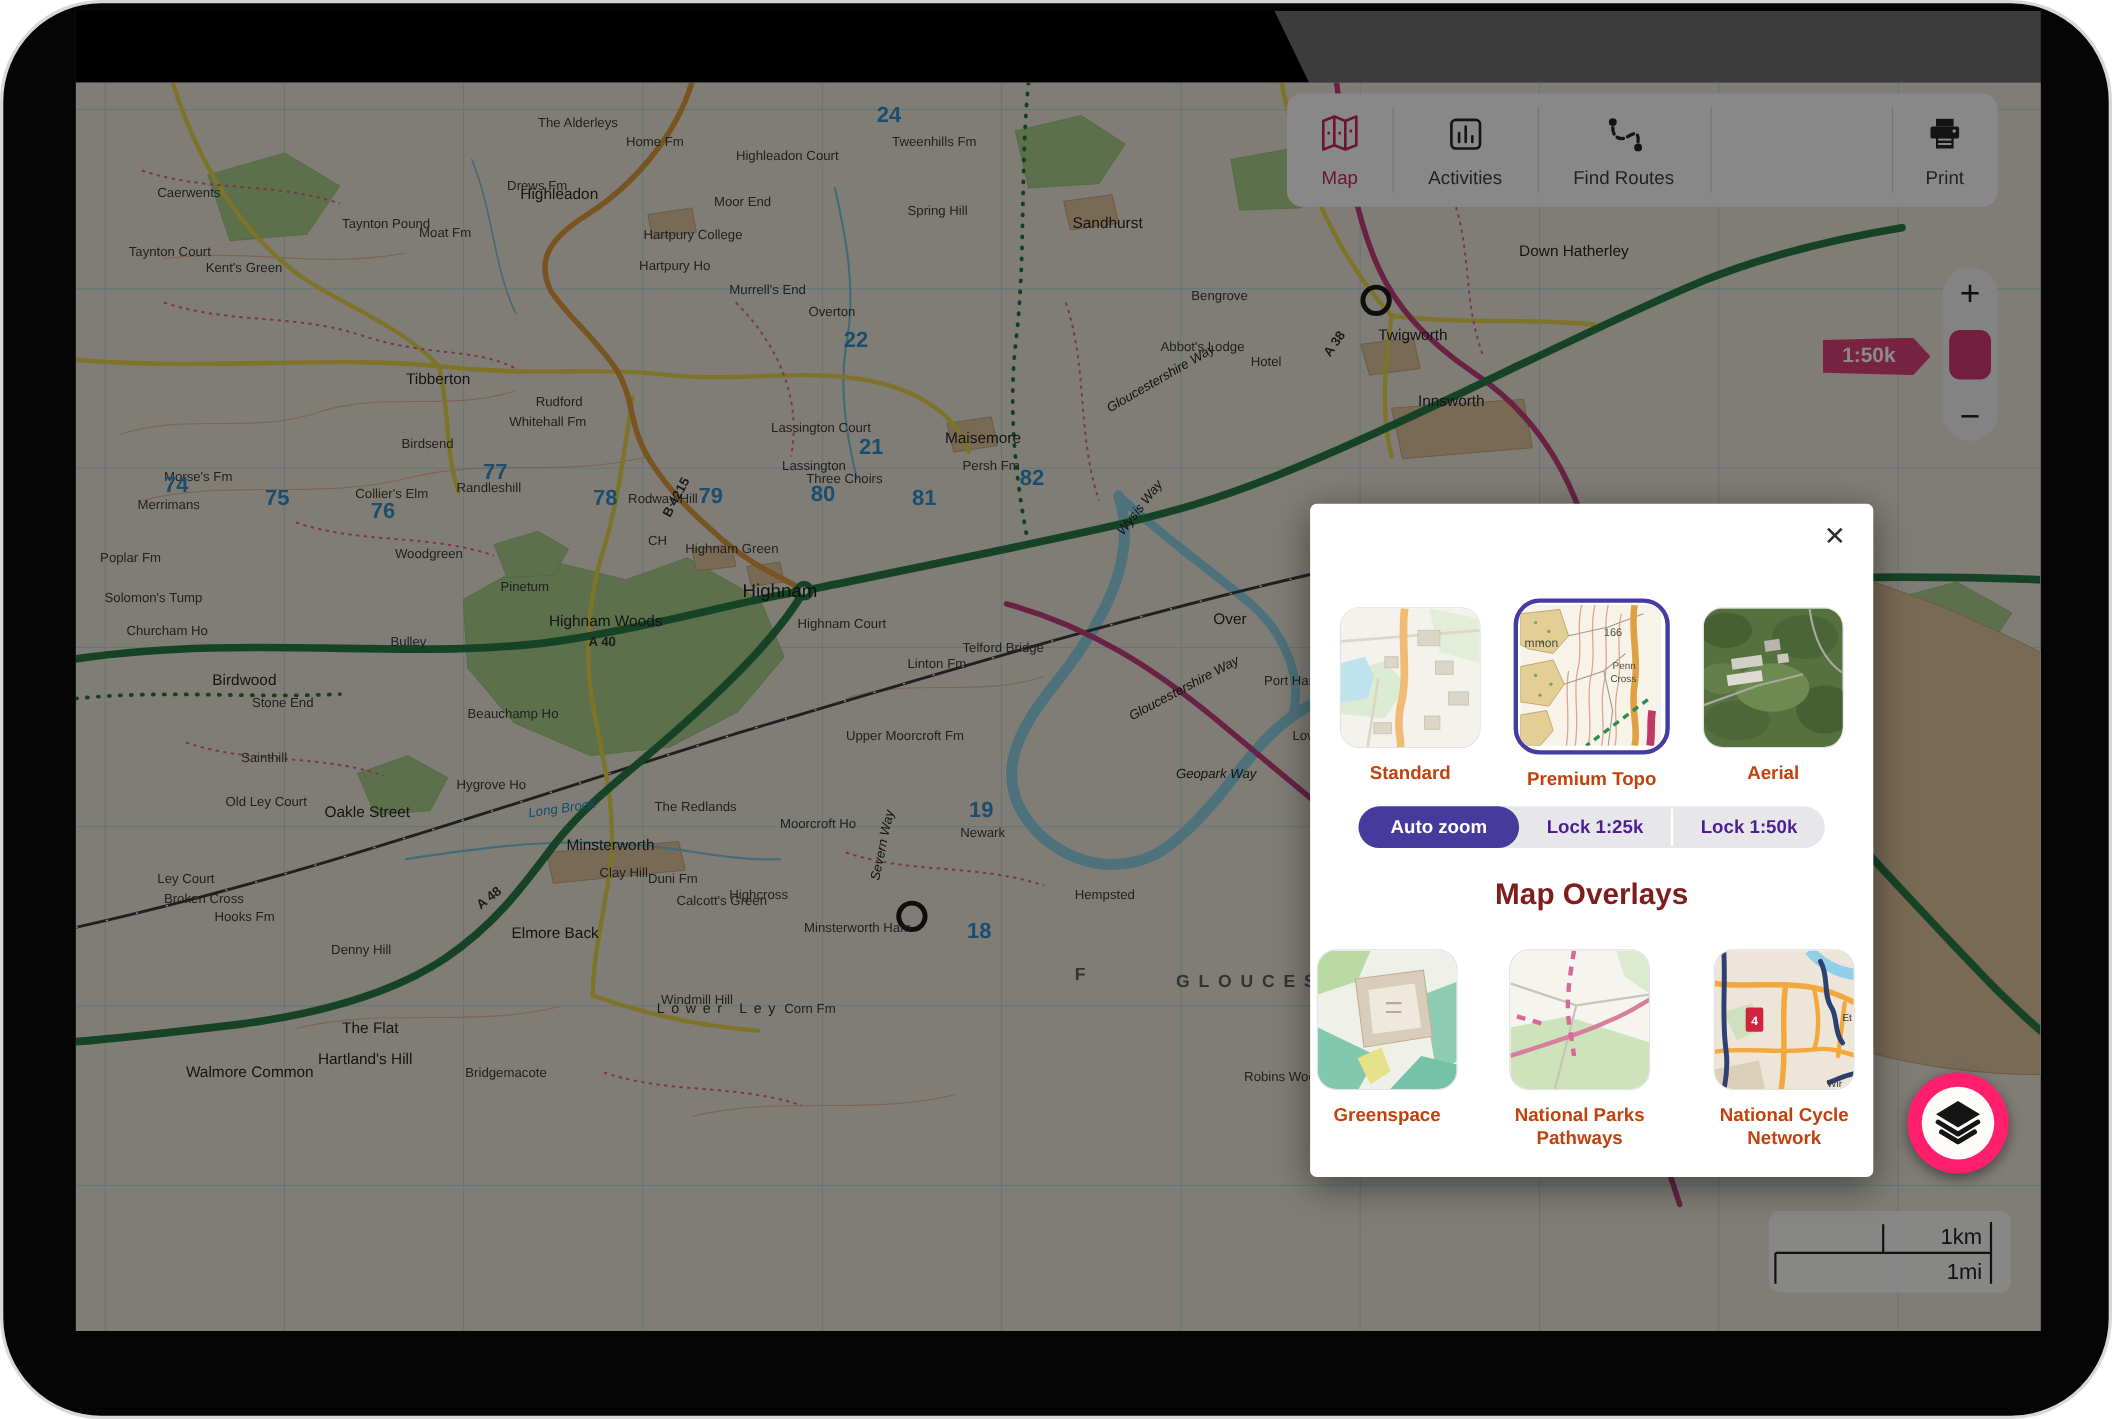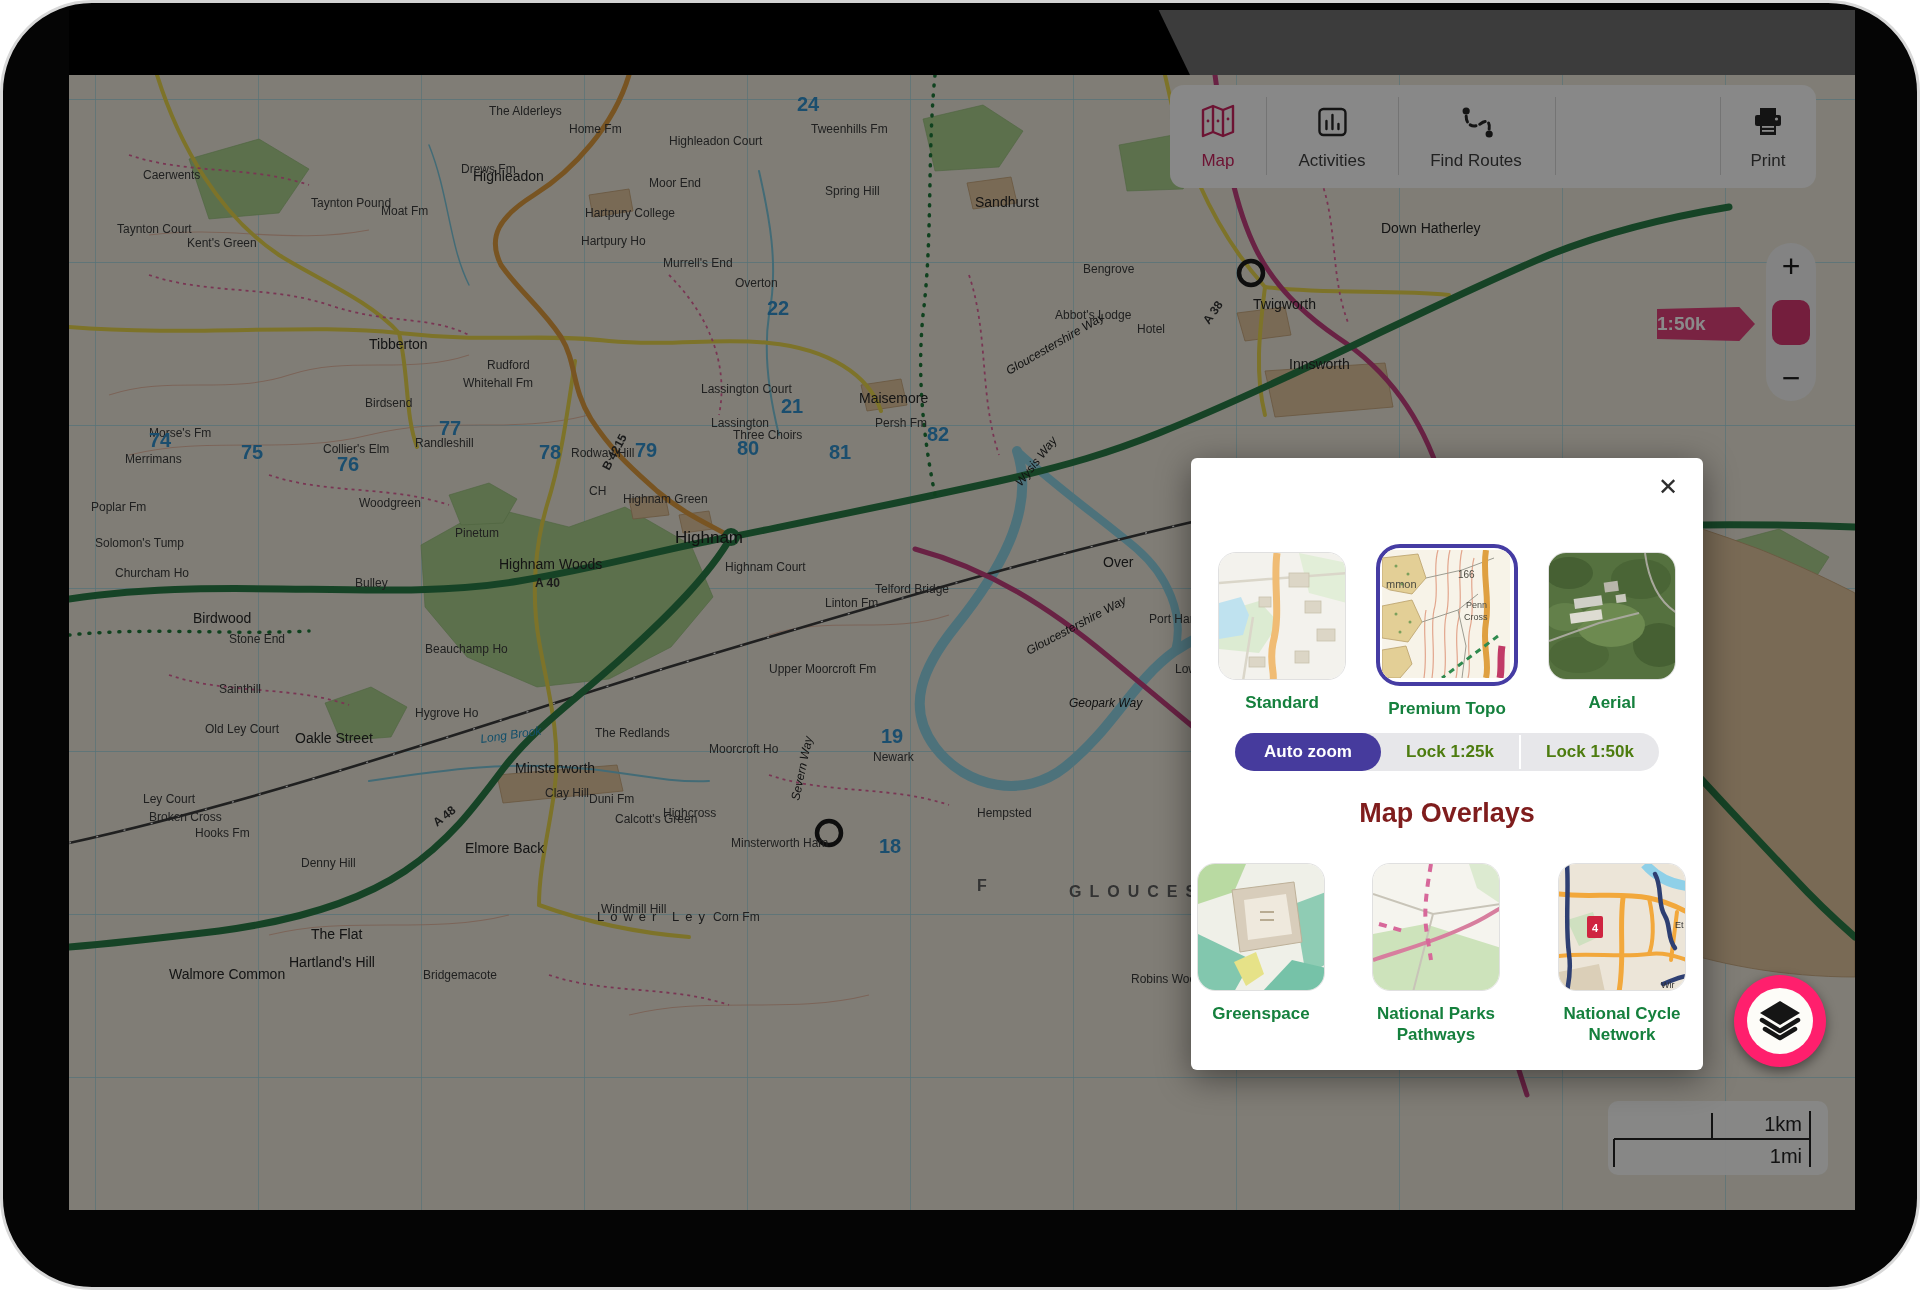--- a/index.html
+++ b/index.html
@@ -15,38 +15,38 @@
   .toolbar{position:absolute;left:1101px;top:75px;width:646px;height:103px;background:#fbfbfb;border-radius:14px;z-index:2;}
   .tb-div{position:absolute;top:12px;height:78px;width:1px;background:#d7d7d7;}
   .tb-item{position:absolute;top:0;height:103px;display:flex;flex-direction:column;align-items:center;justify-content:center;transform:translateX(-50%);cursor:pointer;}
   .tb-item .lbl{font-size:17px;color:#3e3e3e;margin-top:5px;white-space:nowrap;}
   .tb-item.active .lbl{color:#c9245f;}
 
   
   .zoomctl{position:absolute;left:1697px;top:233px;width:50px;height:158px;background:#f3f3f3;border-radius:26px;z-index:2;display:flex;flex-direction:column;align-items:center;justify-content:space-between;padding:6px 0;box-sizing:border-box;}
   .zbtn{font-size:32px;line-height:34px;color:#1c1c1c;font-weight:500;cursor:pointer;user-select:none;}
   .zlevel{width:38px;height:45px;background:#d63872;border-radius:10px;}
-  .scaletag{position:absolute;left:1588px;top:297px;width:98px;height:34px;background:#e0417a;clip-path:polygon(0 6%,84% 0,100% 50%,84% 100%,0 94%);display:flex;align-items:center;justify-content:flex-start;z-index:2;}
+  .scaletag{position:absolute;left:1588px;top:297px;width:98px;height:34px;background:#e0417a;clip-path:polygon(0 6%,84% 0,100% 50%,84% 100%,0 94%);display:flex;align-items:center;justify-content:center;z-index:2;}
   .scaletag span{color:#fff;font-weight:bold;font-size:19px;padding-right:14px;}
 
   
   .scalebar{position:absolute;left:1539px;top:1091px;width:220px;height:74px;background:rgba(250,250,250,0.92);border-radius:10px;z-index:2;}
 
   
   .dialog{position:absolute;left:1122px;top:448px;width:512px;height:612px;background:#ffffff;border-radius:6px;box-shadow:0 8px 34px rgba(0,0,0,0.45);z-index:8;}
   .dlg-close{position:absolute;top:14px;right:20px;width:30px;height:30px;font-size:24px;color:#2e2e2e;display:flex;align-items:center;justify-content:center;cursor:pointer;}
   .dlg-title{position:absolute;top:22px;left:0;right:0;text-align:center;font-size:27px;font-weight:bold;color:#1f1f1f;}
   .cards{position:absolute;top:86px;left:0;right:0;display:flex;justify-content:center;gap:30px;align-items:flex-start;}
   .card{display:flex;flex-direction:column;align-items:center;cursor:pointer;}
   .thumb{width:128px;height:128px;border-radius:18px;overflow:hidden;border:1px solid #e0e0e0;box-sizing:border-box;margin-top:8px;}
   .thumb svg{display:block;}
   .card.selected .thumb{border:4px solid #453ca3;padding:2px;background:#fff;width:142px;height:142px;border-radius:24px;margin-top:0;}
-  .card .clabel{margin-top:13px;font-size:17px;font-weight:600;color:#15803d;text-align:center;line-height:1.22;max-width:150px;}
+  .card .clabel{margin-top:13px;font-size:17px;font-weight:600;color:#c2410c;text-align:center;line-height:1.22;max-width:150px;}
   .segmented{position:absolute;top:275px;left:44px;width:424px;height:38px;background:#e7e7ea;border-radius:19px;display:flex;align-items:stretch;}
-  .seg{display:flex;align-items:center;justify-content:center;font-size:17px;color:#4d7c0f;font-weight:600;cursor:pointer;}
+  .seg{display:flex;align-items:center;justify-content:center;font-size:17px;color:#4c1d95;font-weight:600;cursor:pointer;}
   .seg.s1{width:146px;background:#463b9d;color:#fff;border-radius:19px;font-weight:bold;}
   .seg.s2{width:138px;}
   .seg.s3{flex:1;}
   .seg-div{width:2px;background:#ffffff;margin:2px 0;}
   .ov-title{position:absolute;top:340px;left:0;right:0;text-align:center;font-size:27px;font-weight:bold;color:#7f1d1d;}
   .cards2{position:absolute;top:405px;left:0;right:0;display:flex;justify-content:center;gap:36px;align-items:flex-start;}
 
   
   .fab{position:absolute;left:1665px;top:965px;width:92px;height:92px;border-radius:50%;background:#ff1f6d;z-index:9;display:flex;align-items:center;justify-content:center;box-shadow:0 4px 12px rgba(0,0,0,0.45);cursor:pointer;}
   .fab-inner{width:66px;height:66px;border-radius:50%;background:#fdfcf8;display:flex;align-items:center;justify-content:center;}

